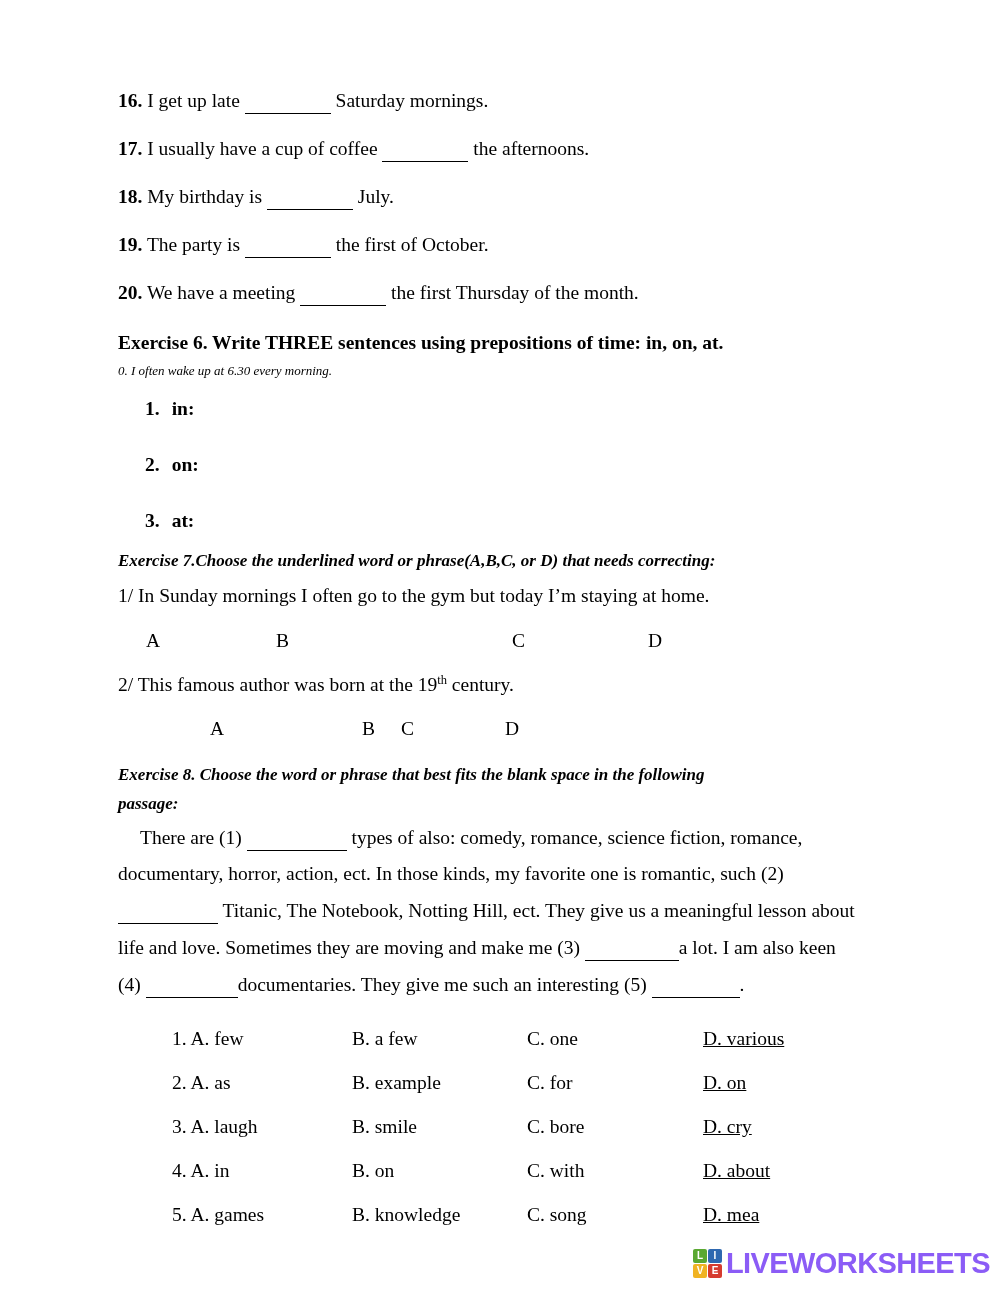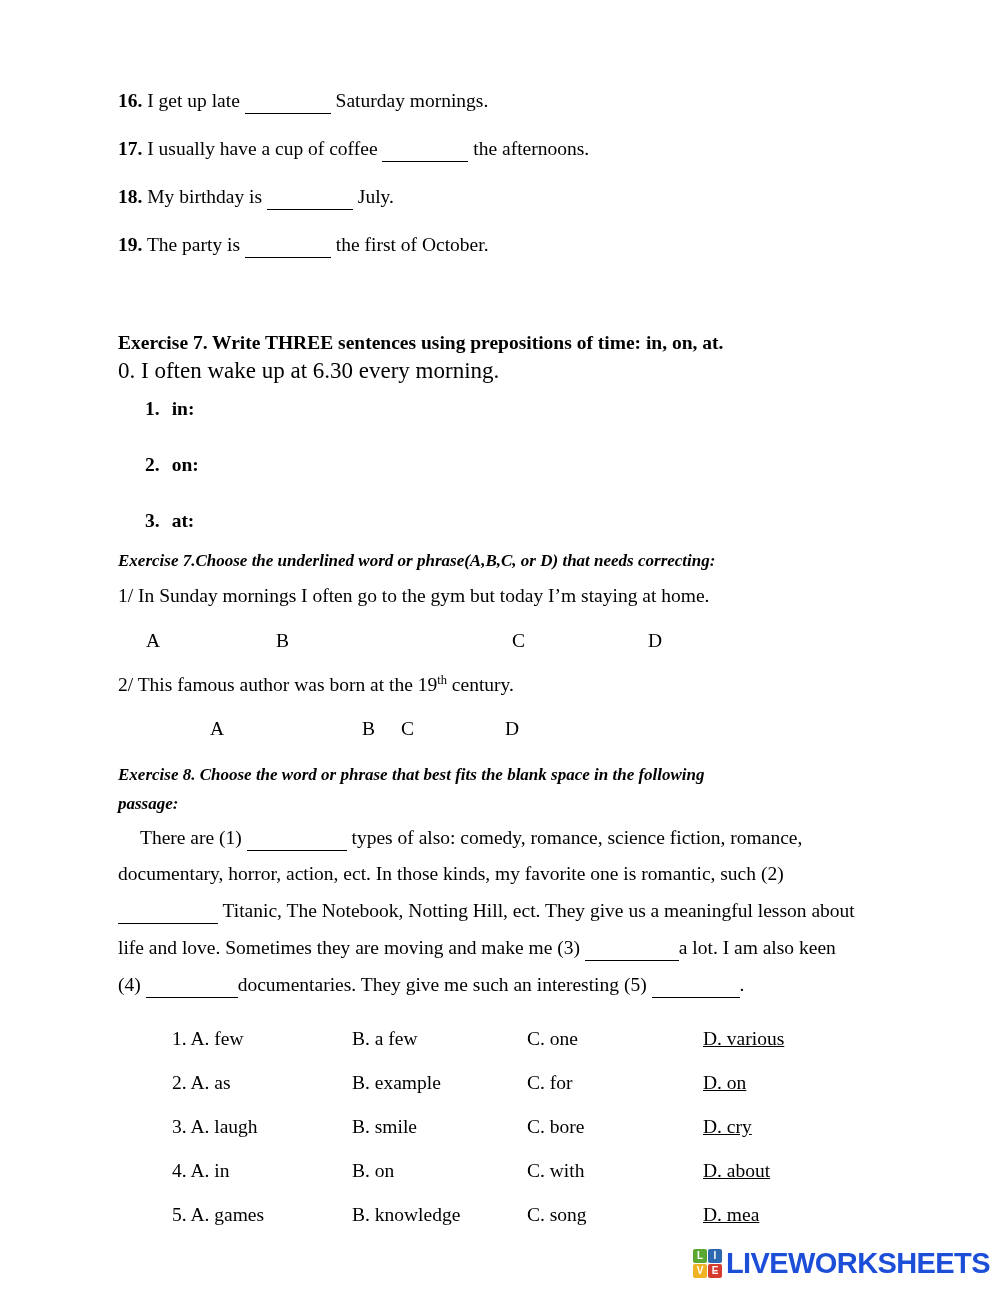--- a/index.html
+++ b/index.html
@@ -56,21 +56,22 @@
     left: 118px;
     font-size: 17px;
     font-weight: bold;
     font-style: italic;
     line-height: 29px;
     width: 815px;
   }
   .ex-example {
     position: absolute;
     left: 118px;
-    font-size: 23px;
+    font-size: 13px;
+    font-style: italic;
     line-height: 26px;
   }
   .ex6-item {
     position: absolute;
     left: 145px;
     font-size: 19.5px;
     font-weight: bold;
     line-height: 26px;
   }
   .ex6-item .n { margin-right: 12px; }
@@ -150,21 +151,21 @@
   }
   .lb-l { background: #5aa832; }
   .lb-i { background: #2e68b0; }
   .lb-v { background: #f0b323; }
   .lb-e { background: #d63b2f; }
   .logo-text {
     font-family: "Liberation Sans", sans-serif;
     font-size: 29px;
     font-weight: bold;
     letter-spacing: -0.6px;
-    color: #1d4ed8;
+    color: #8b5cf6;
     line-height: 30px;
   }
 </style>
 </head>
 <body>
 
 <div class="page">
 
   <div class="q-line" style="top:88px">
     <span class="q-num">16.</span>
@@ -187,22 +188,28 @@
     <span>July.</span>
   </div>
 
   <div class="q-line" style="top:232px">
     <span class="q-num">19.</span>
     <span>The party is</span>
     <span class="blank b-short"></span>
     <span>the first of October.</span>
   </div>
 
-
-  <div class="ex-head" style="top:330px">Exercise 7. Write THREE sentences using prepositions of time: in, on, at.</div>
+  <div class="q-line" style="top:280px">
+    <span class="q-num">20.</span>
+    <span>We have a meeting</span>
+    <span class="blank b-short"></span>
+    <span>the first Thursday of the month.</span>
+  </div>
+
+  <div class="ex-head" style="top:330px">Exercise 6. Write THREE sentences using prepositions of time: in, on, at.</div>
   <div class="ex-example" style="top:358px">0. I often wake up at 6.30 every morning.</div>
 
   <div class="ex6-item" style="top:396px">
     <span class="n">1.</span><span>in:</span>
   </div>
   <div class="ex6-item" style="top:452px">
     <span class="n">2.</span><span>on:</span>
   </div>
   <div class="ex6-item" style="top:508px">
     <span class="n">3.</span><span>at:</span>

